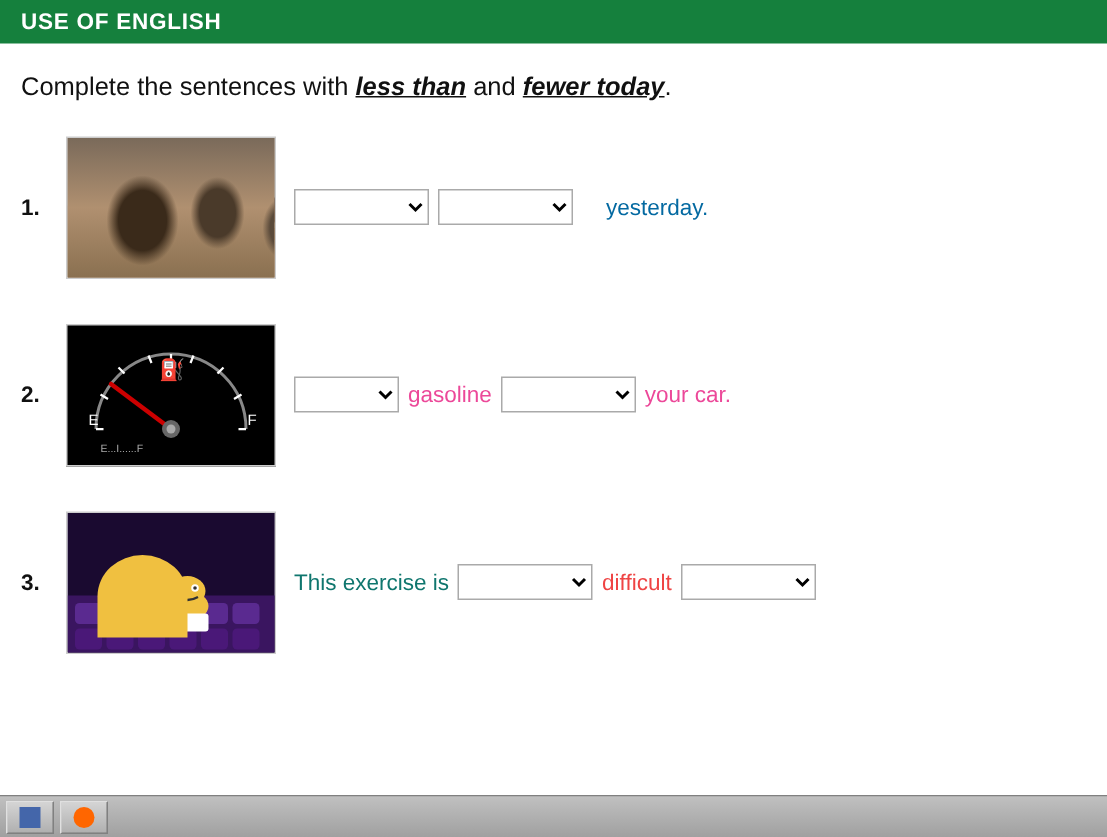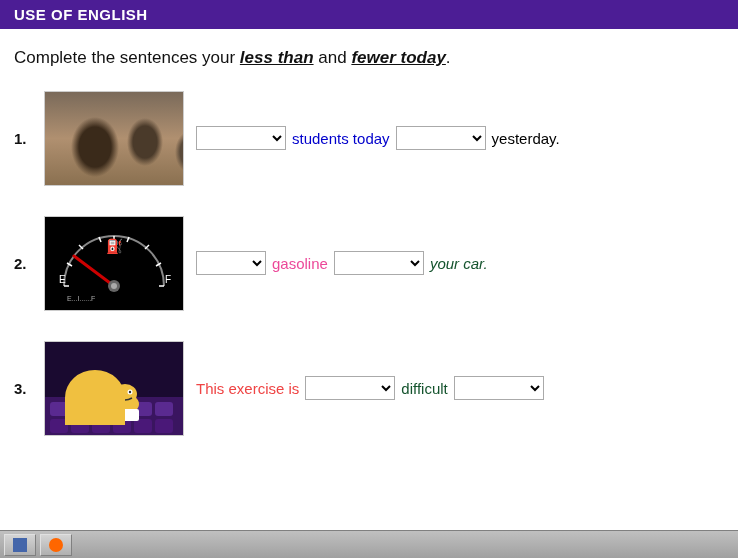--- a/index.html
+++ b/index.html
@@ -5,21 +5,21 @@
     * { margin: 0; padding: 0; box-sizing: border-box; }
     body {
       font-family: Arial, sans-serif;
       font-size: 15px;
       background: #fff;
       width: 738px;
       overflow-x: hidden;
     }
 
     .header-bar {
-      background: #4c1d95;
+      background: #15803d;
       padding: 6px 14px;
       margin-bottom: 16px;
     }
 
     .header-bar span {
       color: #fff;
       font-weight: bold;
       font-size: 15px;
       letter-spacing: 0.5px;
     }
@@ -171,21 +171,21 @@
     }
   </style>
 </head>
 <body>
 
 <div class="header-bar">
   <span>USE OF ENGLISH</span>
 </div>
 
 <p class="instruction">
-  <span>Complete the sentences your </span><em>less than</em><span> and </span><em>fewer today</em><span>.</span>
+  <span>Complete the sentences with </span><em>less than</em><span> and </span><em>fewer today</em><span>.</span>
 </p>
 
 <div class="exercise-item">
   <span class="item-number">1.</span>
   <div class="item-image img-students">
     
     <svg width="140" height="95" xmlns="http://www.w3.org/2000/svg">
       <rect width="140" height="95" fill="#8a7a6a"></rect>
       <rect width="140" height="50" y="45" fill="#b09070"></rect>
 
@@ -200,27 +200,26 @@
 
       <rect x="20" y="60" width="120" height="8" fill="#a08060" rx="2"></rect>
     </svg>
   </div>
   <div class="sentence">
     <select class="select-md">
       <option value=""></option>
       <option value="less than">less than</option>
       <option value="fewer than">fewer than</option>
     </select>
-    <span style="color:#0000cc;">students today</span>
-    <select class="select-md">
-      <option value=""></option>
-      <option value="less than">less than</option>
-      <option value="fewer than">fewer than</option>
-    </select>
-    <span style="color:#000000;">yesterday.</span>
+    <select class="select-md">
+      <option value=""></option>
+      <option value="less than">less than</option>
+      <option value="fewer than">fewer than</option>
+    </select>
+    <span style="color:#0369a1;margin-left:16px;">yesterday.</span>
   </div>
 </div>
 
 <div class="exercise-item">
   <span class="item-number">2.</span>
   <div class="item-image img-gauge">
     <svg class="gauge-svg" viewBox="0 0 130 85" xmlns="http://www.w3.org/2000/svg">
       <rect width="130" height="85" fill="#000"></rect>
 
       <path d="M15,65 A50,50 0 0,1 115,65" stroke="#888" stroke-width="2" fill="none"></path>
@@ -254,21 +253,21 @@
       <option value=""></option>
       <option value="less than">less than</option>
       <option value="fewer than">fewer than</option>
     </select>
     <span style="color:#ec4899;">gasoline</span>
     <select class="select-md">
       <option value=""></option>
       <option value="less than">less than</option>
       <option value="fewer than">fewer than</option>
     </select>
-    <span style="color:#14532d;font-style:italic;">your car.</span>
+    <span style="color:#ec4899;">your car.</span>
   </div>
 </div>
 
 <div class="exercise-item">
   <span class="item-number">3.</span>
   <div class="item-image img-cinema">
     <svg width="140" height="95" xmlns="http://www.w3.org/2000/svg">
 
       <rect width="140" height="95" fill="#1a0a30"></rect>
 
@@ -298,27 +297,27 @@
 
       <path d="M73,56 Q80,60 87,56" stroke="#333" stroke-width="1.5" fill="none"></path>
 
       <rect x="66" y="67" width="28" height="12" fill="#fff" rx="2"></rect>
 
       <ellipse cx="35" cy="65" rx="11" ry="9" fill="#ff6060"></ellipse>
       <ellipse cx="35" cy="56" rx="9" ry="8" fill="#ffcc80"></ellipse>
     </svg>
   </div>
   <div class="sentence">
-    <span style="color:#ef4444;">This exercise is</span>
-    <select class="select-md">
-      <option value=""></option>
-      <option value="less than">less than</option>
-      <option value="fewer than">fewer than</option>
-    </select>
-    <span style="color:#14532d;">difficult</span>
+    <span style="color:#0f766e;">This exercise is</span>
+    <select class="select-md">
+      <option value=""></option>
+      <option value="less than">less than</option>
+      <option value="fewer than">fewer than</option>
+    </select>
+    <span style="color:#ef4444;">difficult</span>
     <select class="select-md">
       <option value=""></option>
       <option value="less than">less than</option>
       <option value="fewer than">fewer than</option>
     </select>
   </div>
 </div>
 
 <div class="taskbar">
   <button class="taskbar-btn">

